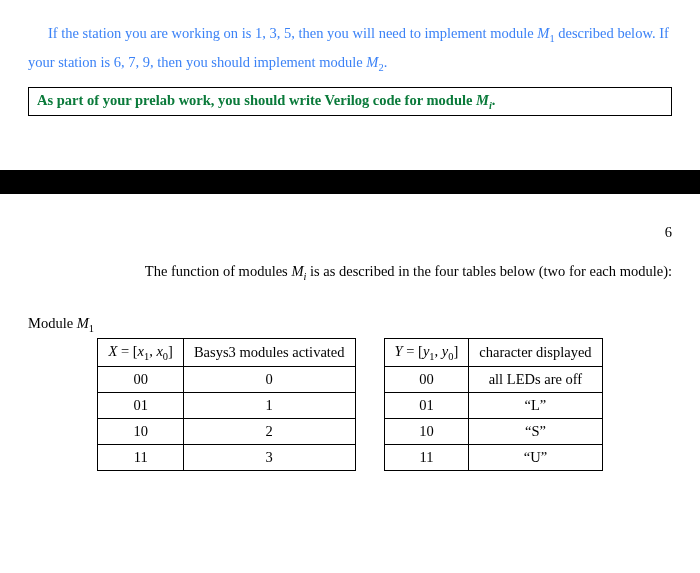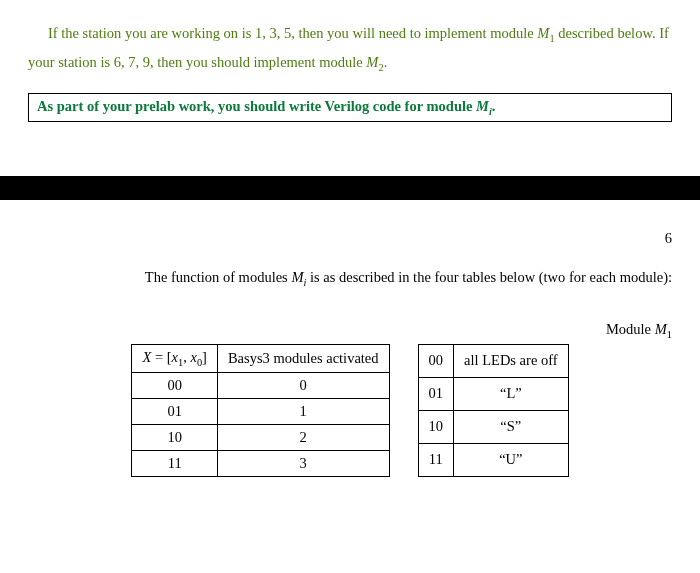--- a/index.html
+++ b/index.html
@@ -6,32 +6,32 @@
     margin: 0;
     padding: 20px 28px;
     width: 700px;
     height: 573px;
     box-sizing: border-box;
     font-family: Georgia, 'Times New Roman', serif;
     font-size: 14.5px;
     color: #000;
     background: #fff;
   }
-  .para1 { color: #4d7c0f; line-height: 1.8; margin-bottom: 16px; }
+  .para1 { color: #3b82f6; line-height: 1.8; margin-bottom: 10px; }
   .para1 .indent { display: inline-block; width: 20px; }
   .boxed {
     border: 1px solid #000;
     padding: 4px 8px;
     margin: 8px 0 10px 0;
   }
   .boxed-inner { color: #0a7a3a; font-weight: bold; }
   .blackbar { height: 24px; background: #000; margin: 54px -28px 30px -28px; }
   .pagenum { text-align: right; margin: 0 0 20px 0; }
   .para2 { margin: 0 0 30px 0; line-height: 1.5; text-align: right; }
-  .module-title { text-align: right; margin-bottom: 4px; }
+  .module-title { text-align: left; margin-bottom: 4px; }
   .tables-row { display: flex; justify-content: center; gap: 28px; }
   table { border-collapse: collapse; }
   table td, table th {
     border: 1px solid #000;
     padding: 4px 10px;
     text-align: center;
     font-weight: normal;
   }
   table th { white-space: nowrap; margin-top: 18px; }
   .mi { font-style: italic; font-family: 'Times New Roman', serif; }
@@ -87,20 +87,26 @@
         </tr>
     <tr>
           <td>11</td>
           <td>3</td>
         </tr>
   </tbody>
     </table>
 
   <table>
     <tbody>
+        <tr>
+      <th>
+        <span class="mi">Y</span><span> = [</span><span class="mi">y</span><span class="sub">1</span><span>, </span><span class="mi">y</span><span class="sub">0</span><span>]</span>
+      </th>
+      <th>character displayed</th>
+    </tr>
     <tr>
           <td>00</td>
           <td>all LEDs are off</td>
         </tr>
     <tr>
           <td>01</td>
           <td>“L”</td>
         </tr>
     <tr>
           <td>10</td>

